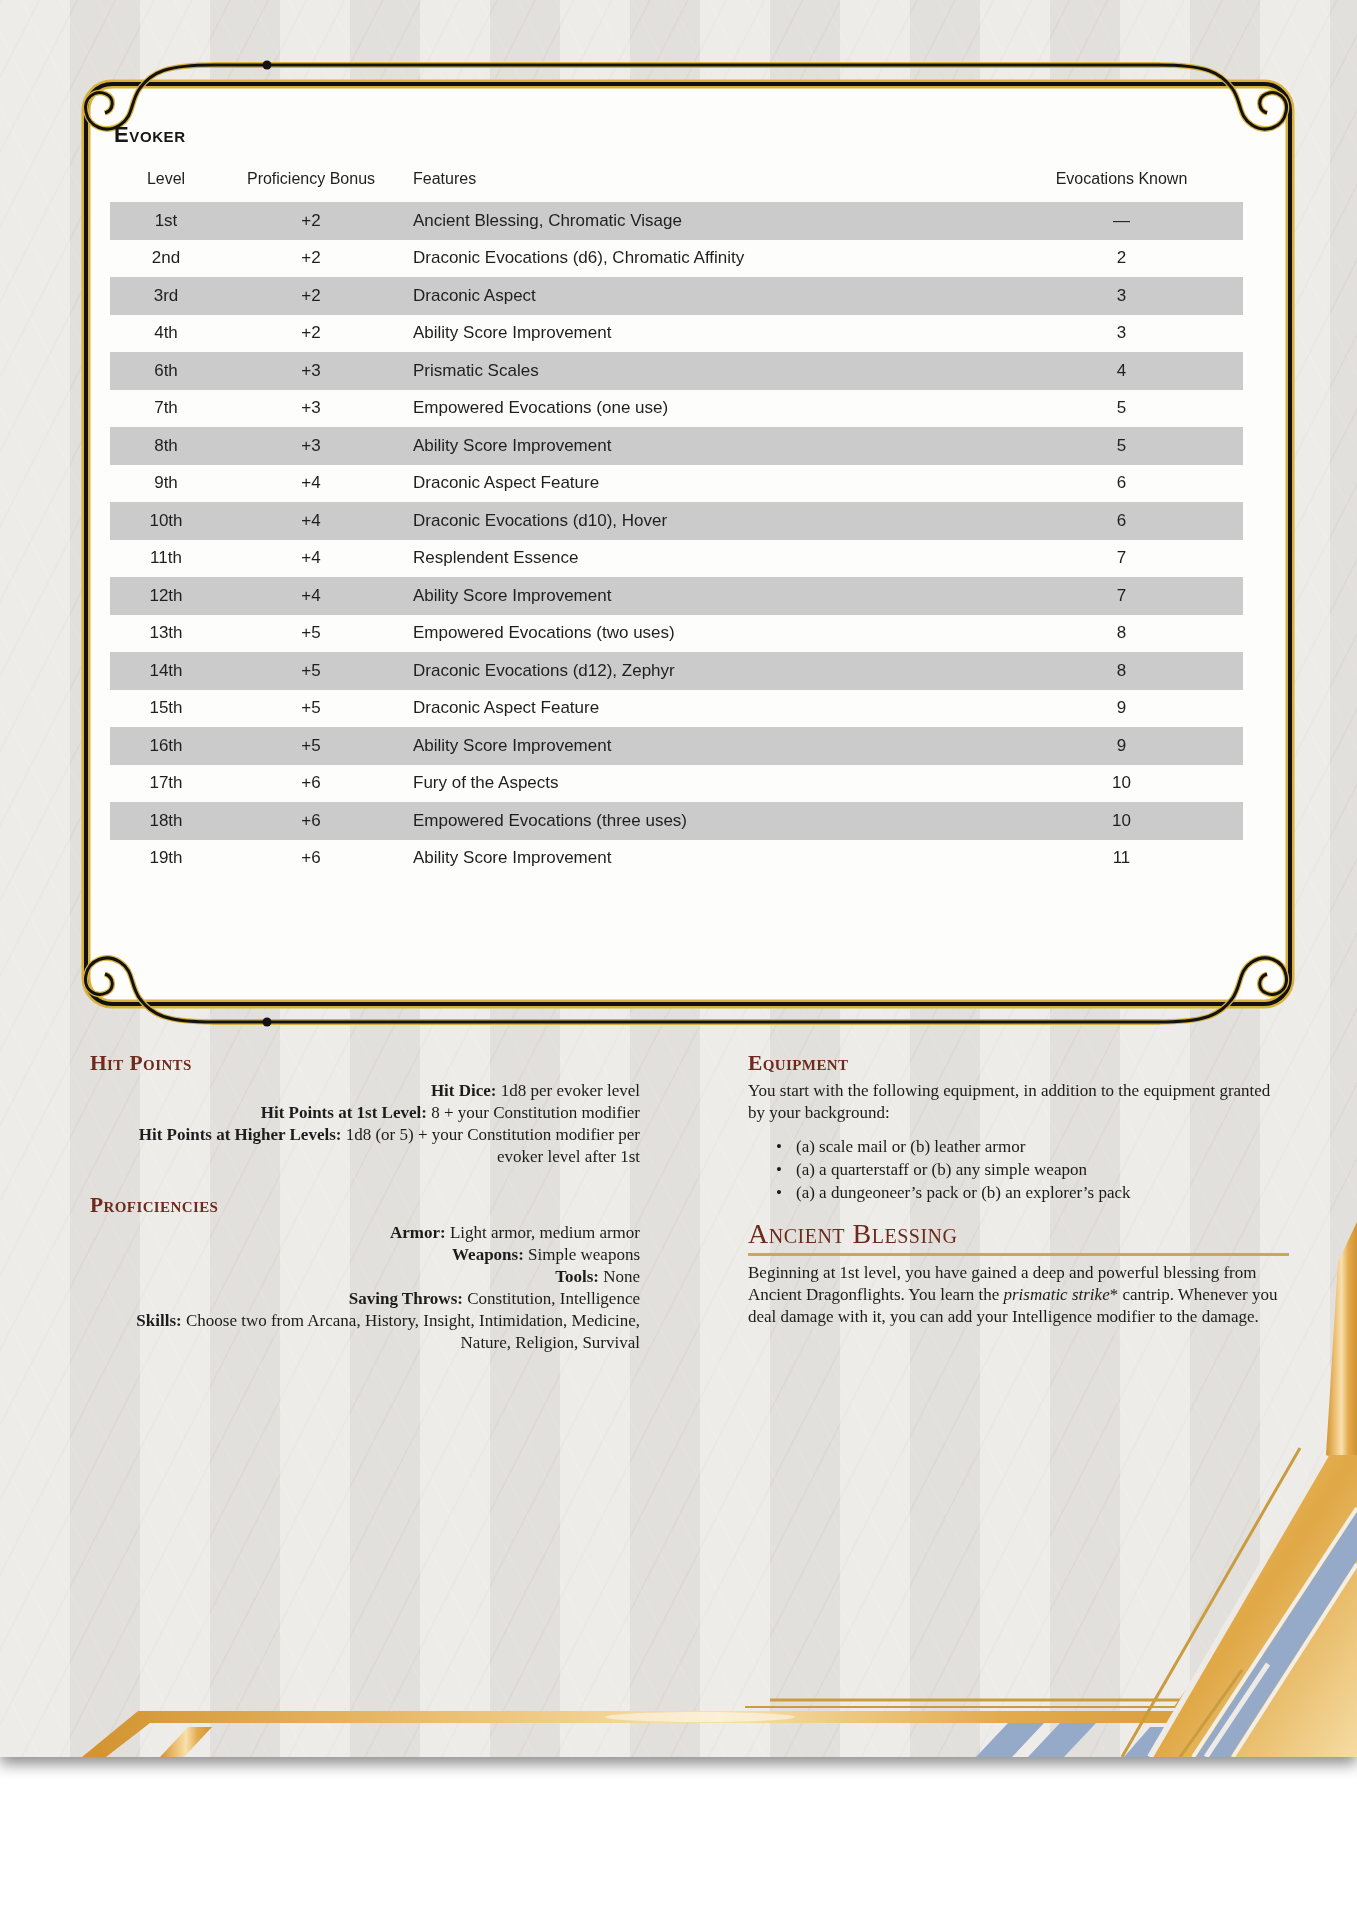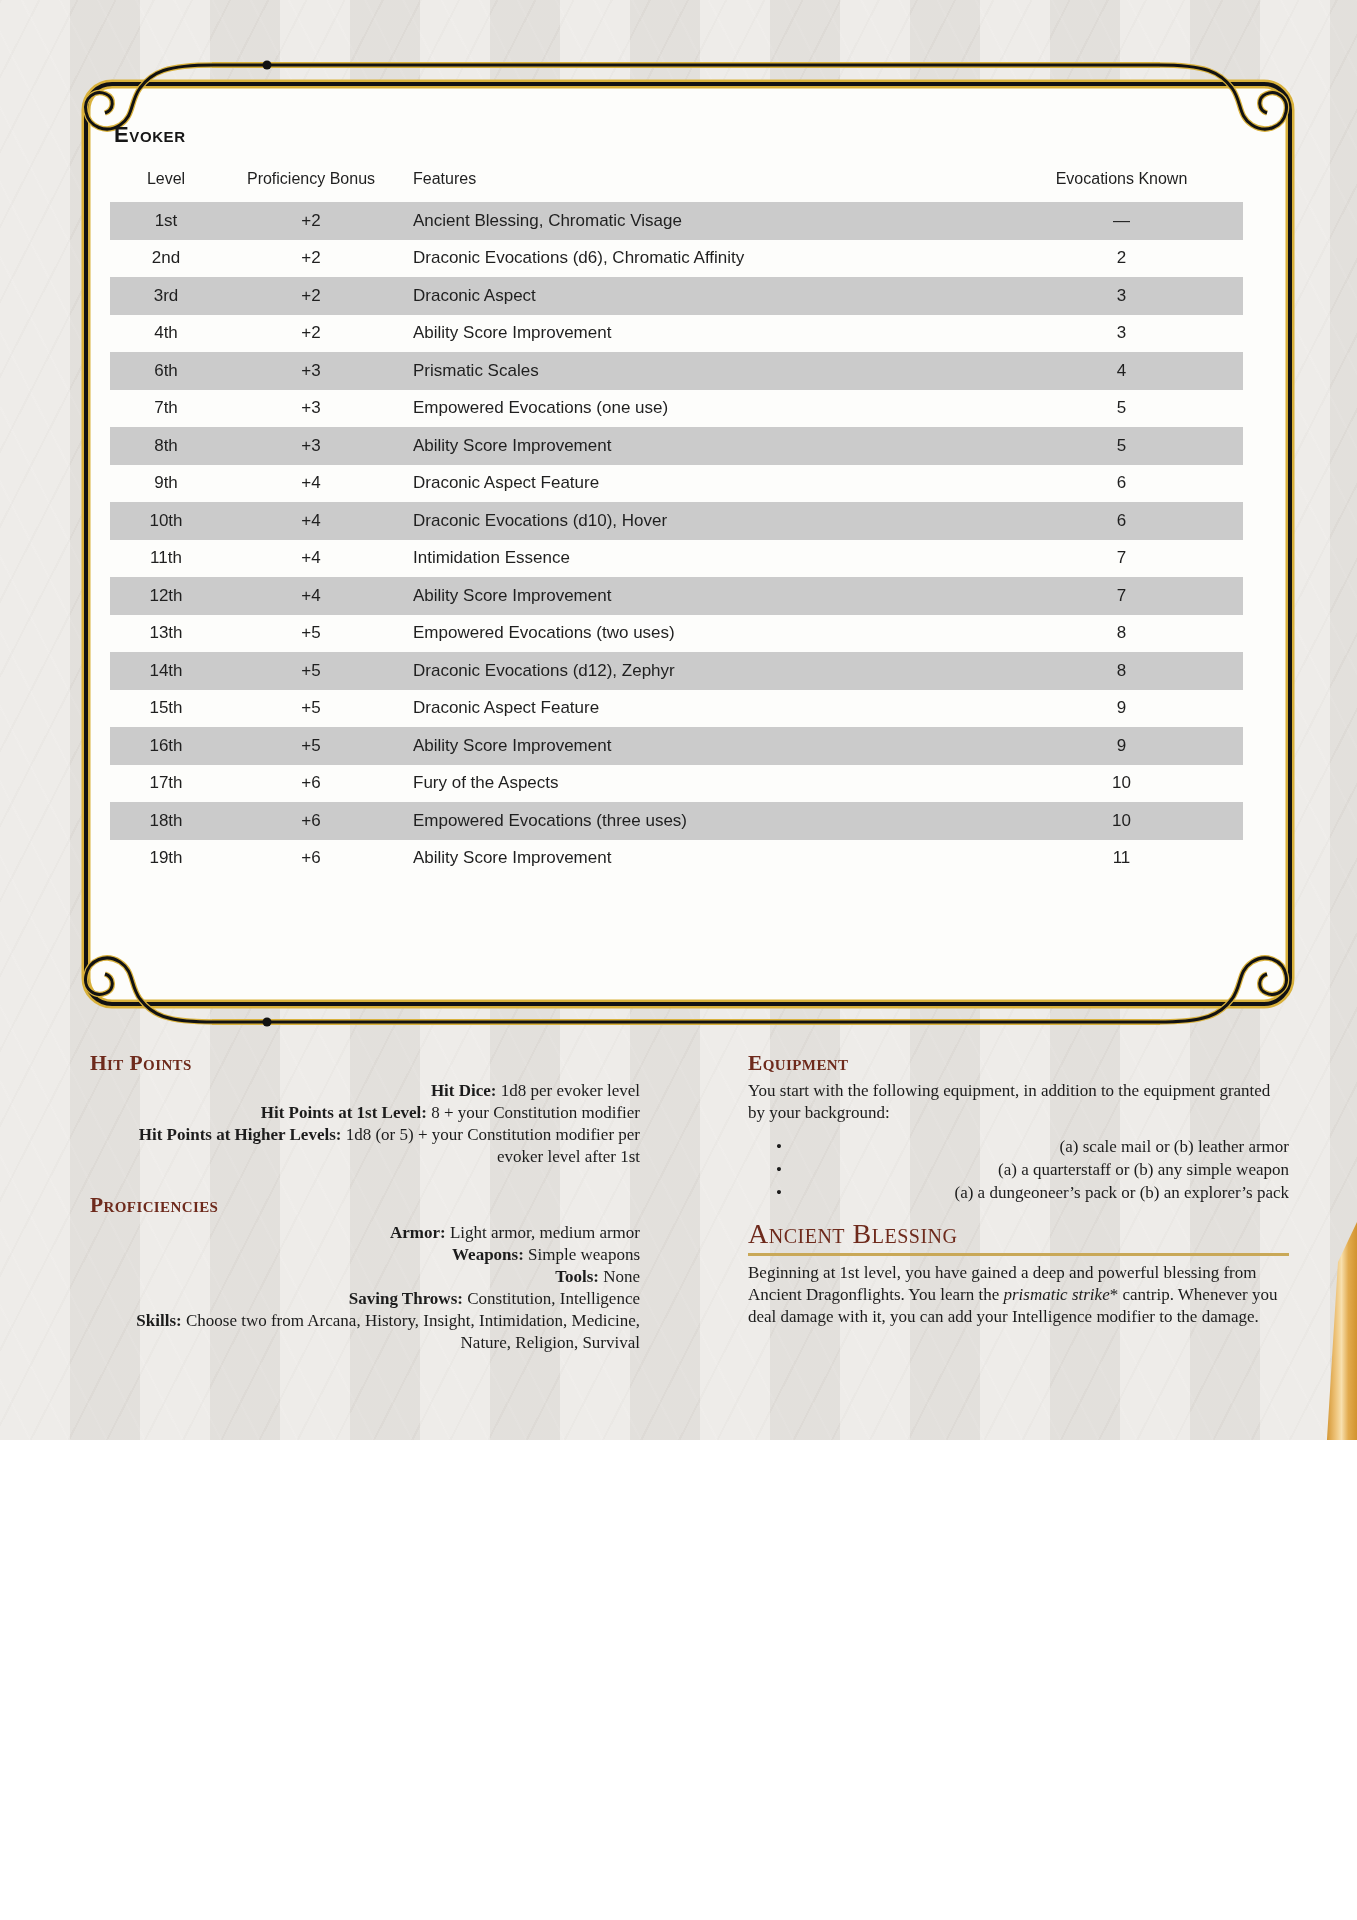--- a/index.html
+++ b/index.html
@@ -1,16 +1,16 @@
 <!DOCTYPE html>
 <html><head>
 <meta charset="utf-8">
 <style>
   html,body{margin:0;padding:0;background:#ffffff;}
-  .page{position:relative;width:1357px;height:1440px;background:#ffffff;overflow:hidden;
+  .page{position:relative;width:1357px;height:1920px;background:#ffffff;overflow:hidden;
         font-family:"Liberation Serif", serif;color:#1c1c1c;}
   
   .paper{position:absolute;left:0;top:0;width:1357px;height:1757px;
          background-color:#e7e4e0;
          background-image:
            repeating-linear-gradient(90deg, rgba(255,255,255,.30) 0 70px, rgba(0,0,0,.02) 70px 140px),
            repeating-linear-gradient(117deg, rgba(120,112,100,.05) 0 2px, transparent 2px 34px),
            repeating-linear-gradient(63deg, rgba(255,255,255,.07) 0 2px, transparent 2px 34px);
          box-shadow:0 7px 14px rgba(0,0,0,.45);}
   
@@ -32,21 +32,21 @@
   .col-right{left:748px;width:541px;}
   h4.sec{margin:0 0 4px 0;font-family:"Liberation Serif", serif;font-variant:small-caps;
         font-weight:700;font-size:21.5px;line-height:26px;letter-spacing:.4px;color:#6e2a1c;}
   h3.sec{margin:0 0 6px 0;font-family:"Liberation Serif", serif;font-variant:small-caps;
         font-weight:400;font-size:28px;line-height:32px;letter-spacing:.5px;color:#6e2a1c;
         border-bottom:3px solid #c9a857;padding-bottom:3px;}
   .kv{margin:0;text-align:right;}
   .kv b{font-weight:700;}
   .gap{height:24px;}
   .intro{margin:0 0 12px 0;}
-  ul.equip{list-style:none;margin:2px 0 14px 0;padding:0;text-align:right;}
+  ul.equip{list-style:none;margin:2px 0 14px 0;padding:0;}
   ul.equip li{position:relative;padding-left:48px;margin-bottom:1px;}
   ul.equip li::before{content:"\2022";position:absolute;left:28px;top:0;}
   .ab-body{margin:6px 0 0 0;}
   .ab-body em{font-style:italic;}
   
   .decor{position:absolute;inset:0;pointer-events:none;}
 </style>
 </head>
 <body>
 
@@ -143,21 +143,21 @@
             </tr>
             <tr>
               <td class="c">10th</td>
               <td class="c">+4</td>
               <td class="l">Draconic Evocations (d10), Hover</td>
               <td class="c">6</td>
             </tr>
             <tr>
               <td class="c">11th</td>
               <td class="c">+4</td>
-              <td class="l">Intimidation Essence</td>
+              <td class="l">Resplendent Essence</td>
               <td class="c">7</td>
             </tr>
             <tr>
               <td class="c">12th</td>
               <td class="c">+4</td>
               <td class="l">Ability Score Improvement</td>
               <td class="c">7</td>
             </tr>
             <tr>
               <td class="c">13th</td>

